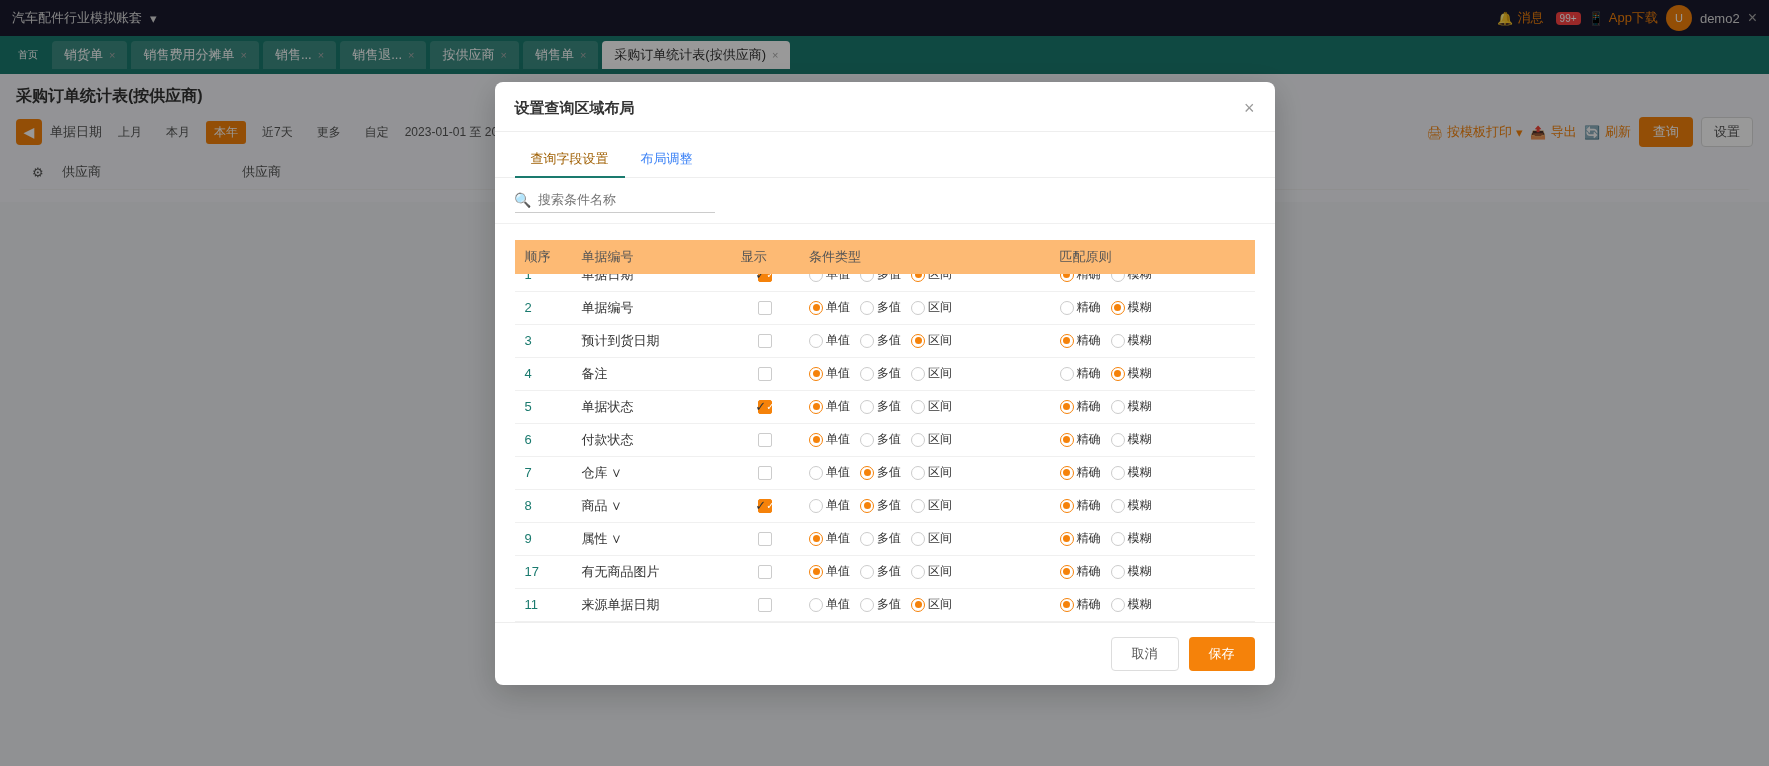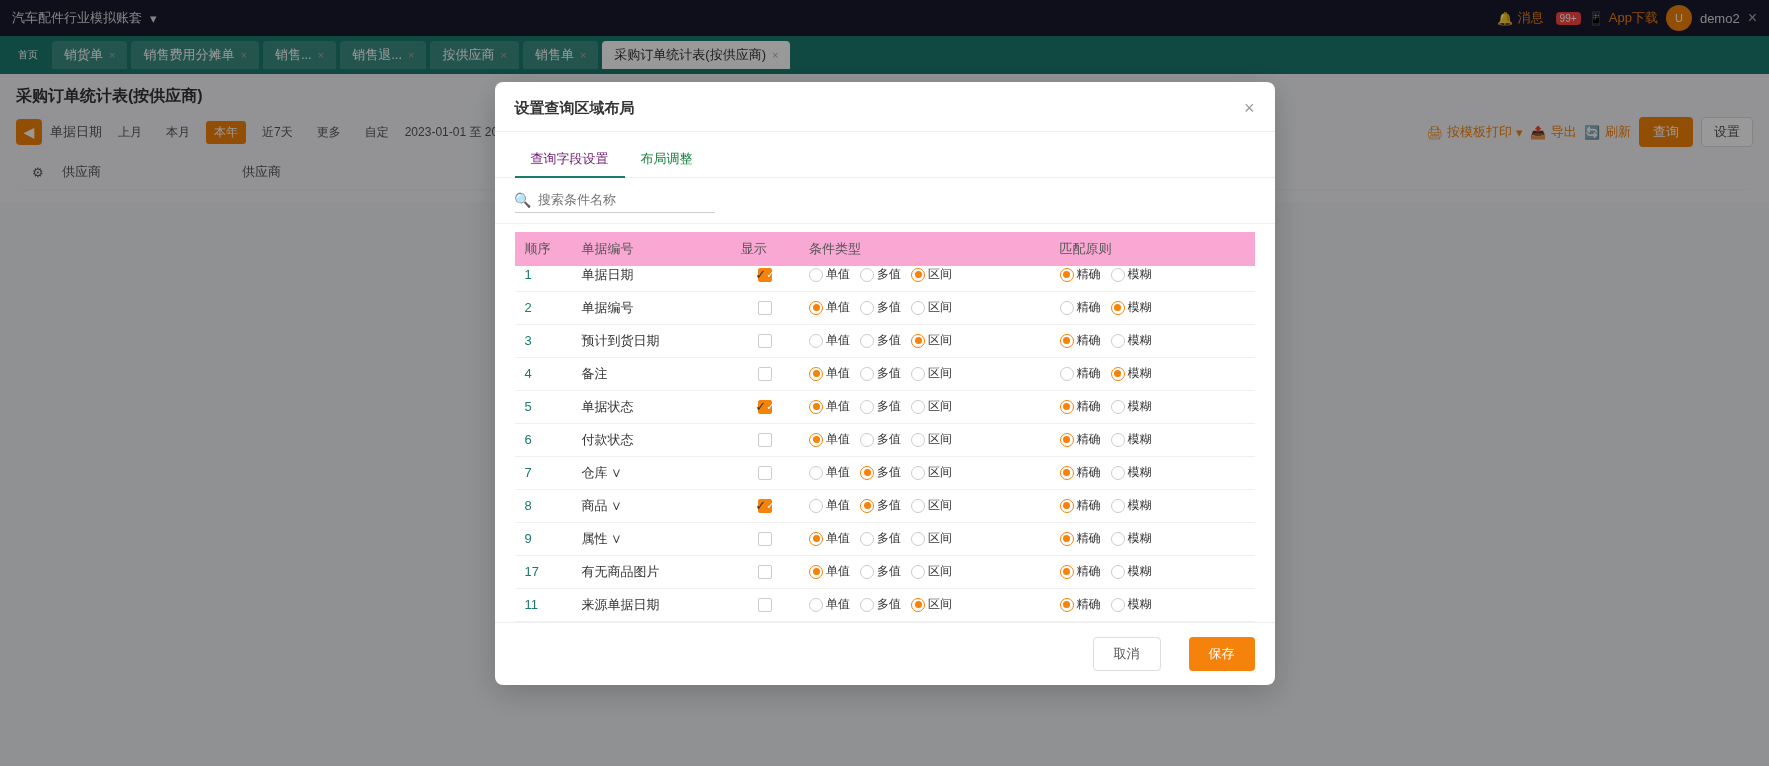--- a/index.html
+++ b/index.html
@@ -121,25 +121,25 @@
     .dialog-tabs {
       display: flex;
       padding: 10px 20px 0;
       border-bottom: 1px solid #eee;
       gap: 0;
     }
     .dialog-tab {
       padding: 8px 16px;
       cursor: pointer;
       font-size: 13px;
-      color: #15803d;
+      color: #3b82f6;
       border-bottom: 2px solid transparent;
       margin-bottom: -1px;
     }
-    .dialog-tab.active { color: #701a75; border-bottom-color: #1a7a6e; font-weight: 500; }
+    .dialog-tab.active { color: #a16207; border-bottom-color: #1a7a6e; font-weight: 500; }
 
     
     .dialog-search {
       padding: 10px 20px;
       border-bottom: 1px solid #f0f0f0;
     }
     .search-box {
       display: flex;
       align-items: center;
       border-bottom: 1px solid #ccc;
@@ -161,28 +161,28 @@
       flex: 1;
       overflow-y: auto;
       padding: 0 20px;
     }
     .dialog-table {
       width: 100%;
       border-collapse: collapse;
       font-size: 13px;
     }
     .dialog-table th {
-      background: #f9a8d4;
+      background: #fdba74;
       padding: 8px 10px;
       text-align: left;
       color: #555;
       font-weight: 500;
       border-bottom: 1px solid #e8e8e8;
       position: sticky;
-      top: 8px;
+      top: 16px;
       z-index: 1;
     }
     .dialog-table td {
       padding: 7px 10px;
       border-bottom: 1px solid #f0f0f0;
       color: #333;
       vertical-align: middle;
     }
 
     .col-order { width: 50px; color: #1a7a6e; font-weight: 500; }
@@ -214,21 +214,21 @@
       border-radius: 2px;
       display: flex; align-items: center; justify-content: center;
     }
     .checkbox-box.checked { background: #f5820a; border-color: #f5820a; }
     .checkbox-box.checked::after { content: '✓'; color: #fff; font-size: 10px; line-height: 1; }
 
     
     .dialog-footer {
       display: flex;
       justify-content: flex-end;
-      gap: 28px;
+      gap: 10px;
       padding: 14px 20px;
       border-top: 1px solid #eee;
     }
     .btn-cancel {
       background: #fff;
       color: #555;
       border: 1px solid #ddd;
       padding: 7px 20px;
       border-radius: 4px;
       cursor: pointer;

